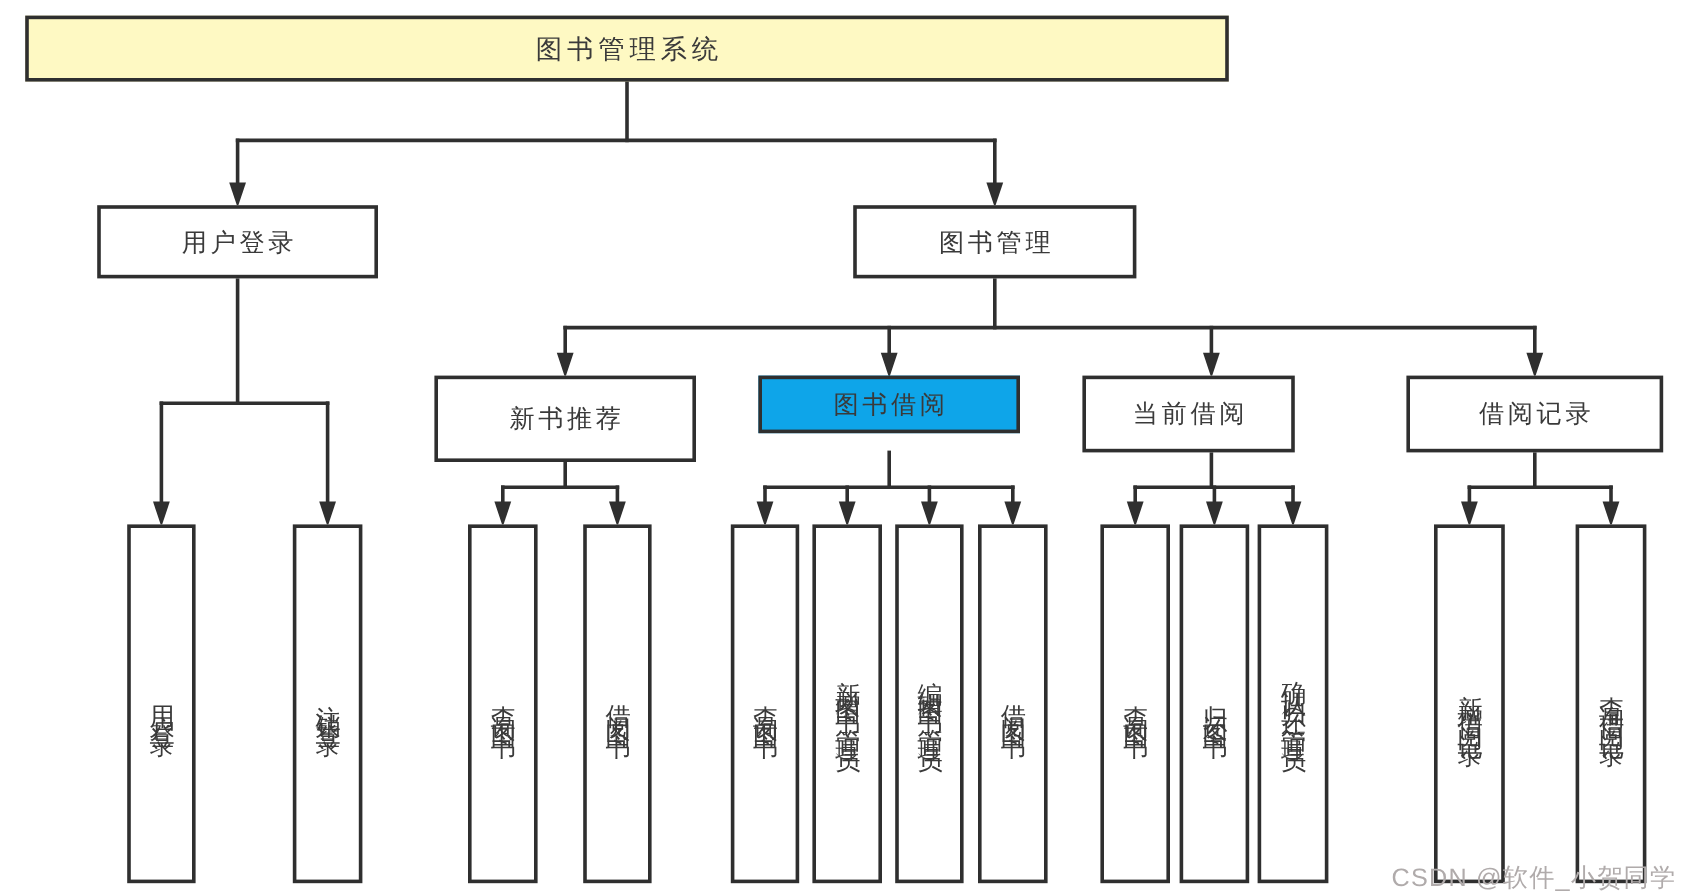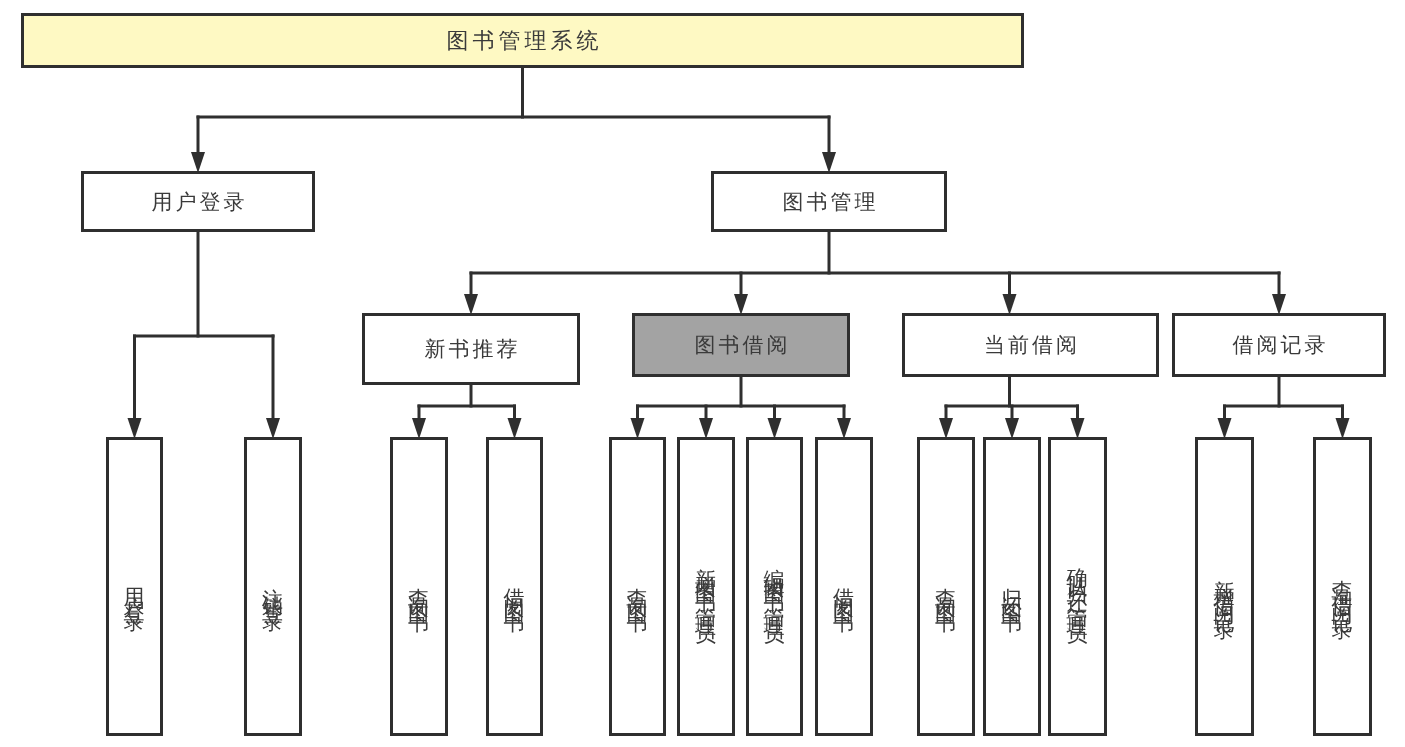--- a/index.html
+++ b/index.html
@@ -132,24 +132,24 @@
       </div>
       <div class="node" style="left: 81px; top: 171px; width: 234px; height: 61px; border-color: rgb(47, 47, 47); background: rgb(255, 255, 255);">
         <span class="label" style="color: rgb(58, 58, 58);">用户登录</span>
       </div>
       <div class="node" style="left: 711px; top: 171px; width: 236px; height: 61px; border-color: rgb(47, 47, 47); background: rgb(255, 255, 255);">
         <span class="label" style="color: rgb(58, 58, 58);">图书管理</span>
       </div>
       <div class="node" style="left: 362px; top: 313px; width: 218px; height: 72px; border-color: rgb(47, 47, 47); background: rgb(255, 255, 255);">
         <span class="label" style="color: rgb(58, 58, 58);">新书推荐</span>
       </div>
-      <div class="node" style="left: 632px; top: 313px; width: 218px; height: 64px; border-color: rgb(47, 47, 47); background: #a3a3a3;">
+      <div class="node" style="left: 632px; top: 313px; width: 218px; height: 48px; border-color: rgb(47, 47, 47); background: #0ea5e9;">
         <span class="label" style="color: rgb(58, 58, 58);">图书借阅</span>
       </div>
-      <div class="node" style="left: 902px; top: 313px; width: 257px; height: 64px; border-color: rgb(47, 47, 47); background: rgb(255, 255, 255);">
+      <div class="node" style="left: 902px; top: 313px; width: 177px; height: 64px; border-color: rgb(47, 47, 47); background: rgb(255, 255, 255);">
         <span class="label" style="color: rgb(58, 58, 58);">当前借阅</span>
       </div>
       <div class="node" style="left: 1172px; top: 313px; width: 214px; height: 64px; border-color: rgb(47, 47, 47); background: rgb(255, 255, 255);">
         <span class="label" style="color: rgb(58, 58, 58);">借阅记录</span>
       </div>
       <div class="node vertical" style="left: 106px; top: 437px; width: 57px; height: 299px; border-color: rgb(47, 47, 47); background: rgb(255, 255, 255);">
         <span class="label" style="color: rgb(58, 58, 58);">用户登录</span>
       </div>
       <div class="node vertical" style="left: 244px; top: 437px; width: 58px; height: 299px; border-color: rgb(47, 47, 47); background: rgb(255, 255, 255);">
         <span class="label" style="color: rgb(58, 58, 58);">注销登录</span>
@@ -181,13 +181,14 @@
       <div class="node vertical" style="left: 1048px; top: 437px; width: 59px; height: 299px; border-color: rgb(47, 47, 47); background: rgb(255, 255, 255);">
         <span class="label" style="color: rgb(58, 58, 58);">确认归还（管理员）</span>
       </div>
       <div class="node vertical" style="left: 1195px; top: 437px; width: 59px; height: 299px; border-color: rgb(47, 47, 47); background: rgb(255, 255, 255);">
         <span class="label" style="color: rgb(58, 58, 58);">新增借阅记录</span>
       </div>
       <div class="node vertical" style="left: 1313px; top: 437px; width: 59px; height: 299px; border-color: rgb(47, 47, 47); background: rgb(255, 255, 255);">
         <span class="label" style="color: rgb(58, 58, 58);">查询借阅记录</span>
       </div>
     </div>
+  <div class="watermark" style="color: rgb(176, 171, 171);">CSDN @软件_小贺同学</div>
 </div>
 
 </body></html>

